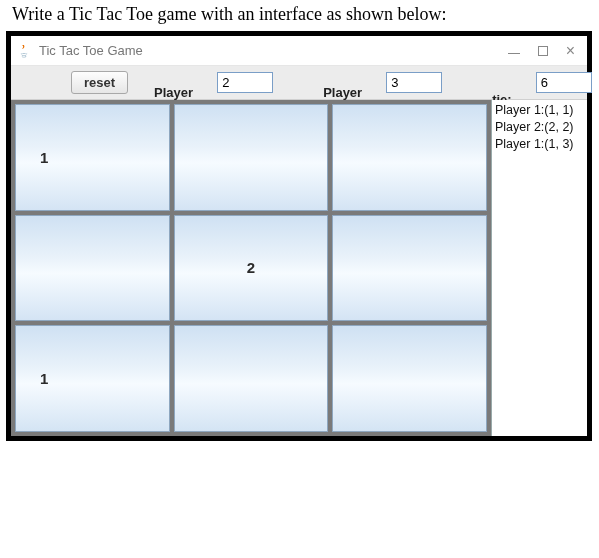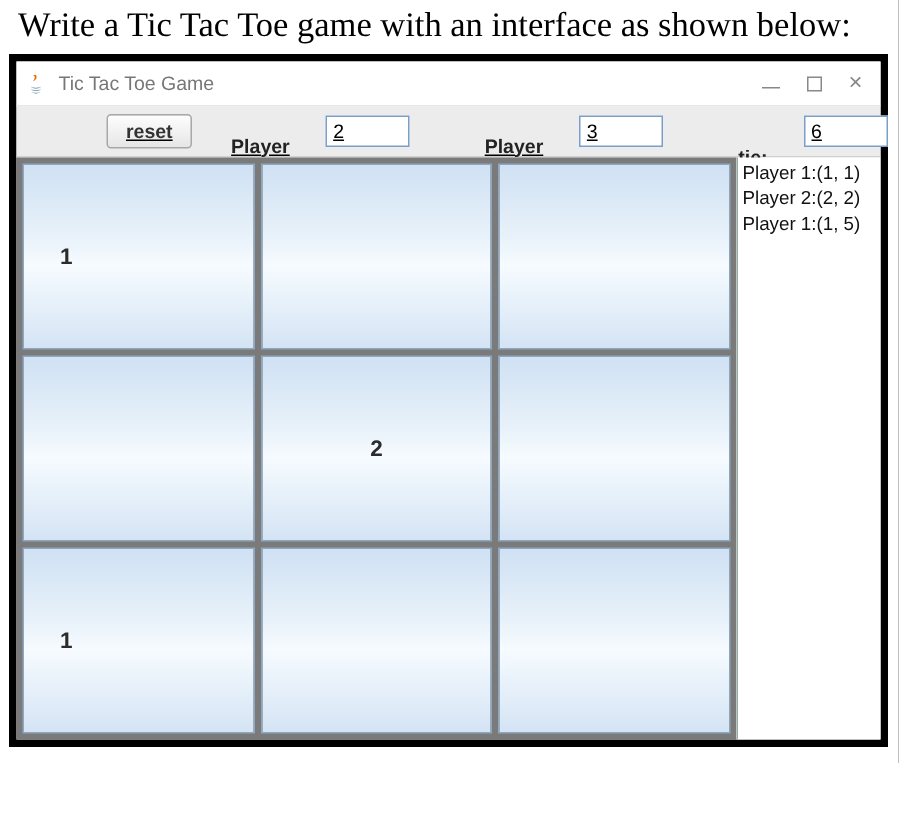--- a/index.html
+++ b/index.html
@@ -6,28 +6,28 @@
     body {
       font-family: "Segoe UI", Tahoma, Arial, sans-serif;
       font-size: 14px;
       background: #fff;
       width: 599px;
       height: 558px;
       position: relative;
     }
     .instruction {
       color: #000;
-      font-size: 23px;
+      font-size: 18px;
       font-family: Georgia, "Times New Roman", serif;
       padding: 4px 12px 6px 12px;
     }
     .outer-frame {
       border: 5px solid #000;
       width: 586px;
-      height: 462px;
+      height: 410px;
       margin-left: 6px;
       background: #fff;
     }
     .titlebar {
       height: 30px;
       background: #fff;
       border-bottom: 1px solid #e6e6e6;
       display: flex;
       align-items: center;
       padding: 0 6px;
@@ -49,21 +49,20 @@
     .win-close { font-size:16px; line-height:12px; }
     .toolbar {
       height: 34px;
       background: #ececec;
       border-bottom: 1px solid #d0d0d0;
       display: flex;
       align-items: center;
       padding: 0 10px 0 60px;
       gap: 24px;
       font-size: 13px;
-      text-decoration: underline;
     }
     .toolbar button.reset-btn {
       background: linear-gradient(#fdfdfd, #e6e6e6);
       border: 1px solid #a8a8a8;
       border-radius: 3px;
       padding: 3px 12px;
       font-family: inherit;
       font-size: 13px;
       font-weight: bold;
       color: #333;
@@ -163,16 +162,16 @@
       <div class="cell"></div>
       <div class="cell"></div>
       <div class="cell center">2</div>
       <div class="cell"></div>
       <div class="cell">1</div>
       <div class="cell"></div>
       <div class="cell"></div>
     </div>
     <div class="log-panel" id="log-panel">Player 1:(1, 1)
 Player 2:(2, 2)
-Player 1:(1, 5)</div>
+Player 1:(1, 3)</div>
   </div>
 
 </div>
 
 </body></html>

